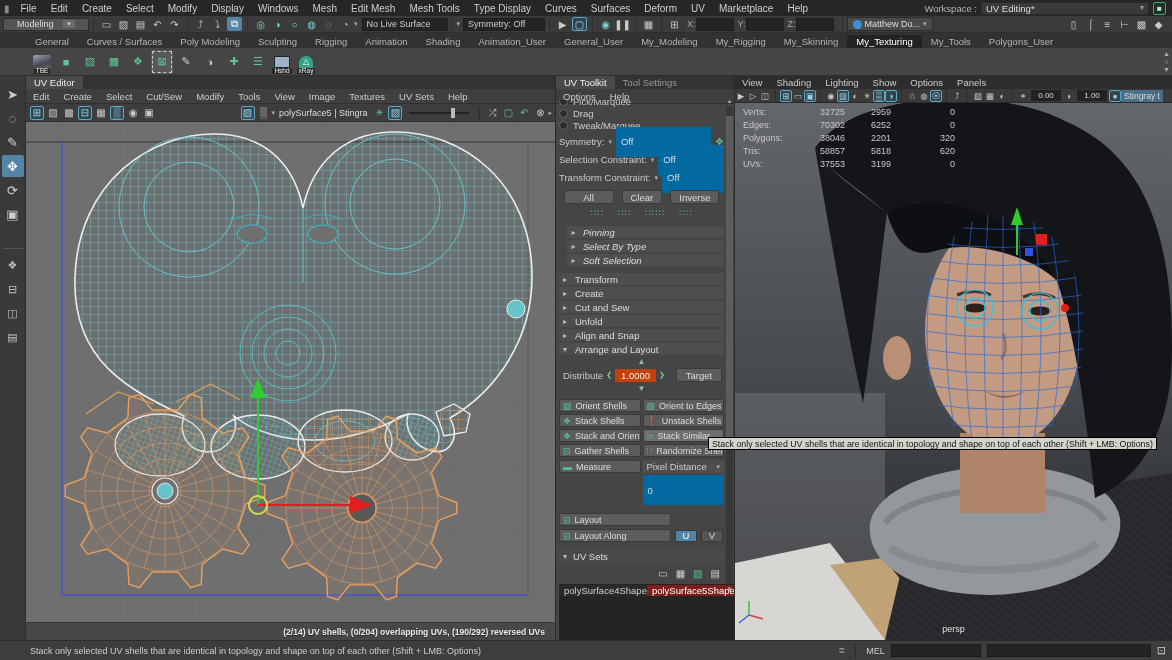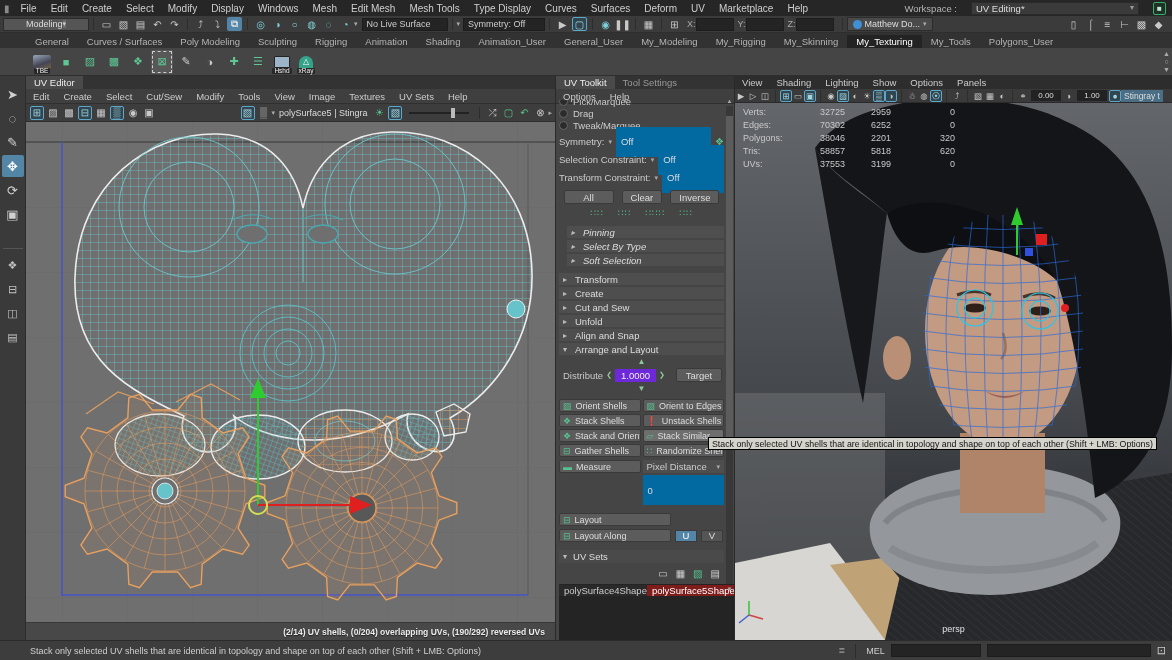--- a/index.html
+++ b/index.html
@@ -6,27 +6,27 @@
   html,body{background:#2a2a2a;}
   #root{position:relative;width:1172px;height:660px;overflow:hidden;
         font-family:"Liberation Sans",sans-serif;color:#c8c8c8;background:#444;}
   .abs{position:absolute;}
   .row{display:flex;align-items:center;}
   
   .menubar{left:0;top:0;width:1172px;height:16px;background:#262626;display:flex;align-items:center;font-size:10px;}
   .menubar [data-name^="menu-"]{padding:0 7px;color:#cfcfcf;cursor:default;}
   .ws-label{color:#b5b5b5;margin-left:auto;font-size:9.5px;}
   .ws-select{width:168px;height:13px;background:#3a3a3a;border:1px solid #2a2a2a;font-size:9.5px;
-             display:flex;align-items:flex-start;padding:0 4px;margin:0 14px;color:#ddd;}
+             display:flex;align-items:flex-start;padding:0 4px;margin:0 4px;color:#ddd;}
   .ws-select .car{margin-left:auto;color:#999;font-size:8px;}
   .lock{width:13px;height:13px;border:1px solid #35b06a;border-radius:2px;margin-right:6px;
         display:flex;align-items:center;justify-content:center;font-size:8px;color:#bfe8cf;background:#203226;}
   
   .toolbar2{left:0;top:16px;width:1172px;height:17px;background:#3b3b3b;display:flex;align-items:center;font-size:9px;border-bottom:1px solid #2e2e2e;}
-  .t2sel{width:86px;height:13px;background:#555;border:1px solid #2c2c2c;margin-left:3px;display:flex;align-items:center;padding:0 22px;color:#ddd;}
+  .t2sel{width:86px;height:13px;background:#555;border:1px solid #2c2c2c;margin-left:3px;display:flex;align-items:center;padding:0 13px;color:#ddd;}
   .t2sel .car{margin-left:auto;background:#6b6b6b;width:12px;text-align:center;font-size:7px;color:#ccc;}
   .sep{width:1px;height:12px;background:#2d2d2d;margin:0 4px;}
   .ic{width:15px;height:14px;display:inline-flex;align-items:center;justify-content:center;font-size:10px;color:#c9c9c9;margin:0 1px;border-radius:2px;}
   .ic.cy{color:#7fd0d8;}
   .ic.hl{background:#5285a6;color:#fff;}
   .ic.grn{color:#58c08e;}
   .fieldbox{height:13px;background:#242424;border:1px solid #1d1d1d;color:#ccc;display:flex;align-items:center;padding:0 4px;}
   .xyz{width:38px;margin-right:4px;}
   .userbtn{height:14px;background:#4a4a4a;border:1px solid #2c2c2c;display:flex;align-items:center;padding:0 5px;gap:3px;color:#ddd;}
   .avatar{width:9px;height:9px;border-radius:50%;background:#3f8fd4;display:inline-block;}
@@ -84,21 +84,21 @@
   .btnrow{display:flex;justify-content:center;gap:8px;margin-top:5px;}
   .icorow{display:flex;justify-content:center;gap:14px;margin-top:4px;color:#58c08e;font-size:9px;letter-spacing:1px;}
   .sections{display:flex;flex-direction:column;margin-top:6px;}
   .sections span{display:block;background:#4e4e4e;margin-top:2px;padding:1px 4px 1px 16px;color:#ddd;position:relative;height:12px;line-height:12px;}
   .sections span::before{content:"\25B8";position:absolute;left:4px;font-size:8px;color:#bbb;}
   .sections span.sub{margin-left:8px;font-style:italic;}
   .sections span:nth-child(4){margin-top:7px;}
   .sections span.expanded::before{content:"\25BE";}
   .chev{ text-align:center;color:#8fc79d;font-size:8px;height:8px;line-height:8px;margin-top:3px;}
   .dist-row{display:flex;align-items:center;gap:3px;margin:2px 2px 0 4px;}
-  .numbox{width:44px;height:13px;background:#6d28d9;color:#eee;display:flex;align-items:center;justify-content:center;}
+  .numbox{width:44px;height:13px;background:#c2410c;color:#eee;display:flex;align-items:center;justify-content:center;}
   .grid2{display:grid;grid-template-columns:1fr 1fr;gap:2px;margin-top:6px;}
   .gbtn{background:#5c5c5c;border:1px solid #3a3a3a;border-radius:2px;height:13px;display:flex;align-items:center;gap:4px;padding:0 3px;color:#ddd;font-size:9px;white-space:nowrap;overflow:hidden;}
   .gbtn.hl{background:#6e6e6e;}
   .gbtn .gi{color:#58c08e;font-size:9px;}
   .drop{background:#4e4e4e;height:13px;display:flex;align-items:center;padding:0 4px;color:#ccc;}
   .drop .car{margin-left:auto;}
   .ubtn{width:22px;height:12px;display:flex;align-items:center;justify-content:center;background:#555;border:1px solid #3a3a3a;color:#ddd;}
   .ubtn.on{background:#5285a6;color:#fff;}
   .uvsets-head{display:flex;align-items:center;gap:6px;margin-top:8px;color:#ddd;height:13px;background:#4a4a4a;padding-left:4px;}
   .uvsets-head::before{content:"\25BE";font-size:8px;color:#bbb;}

